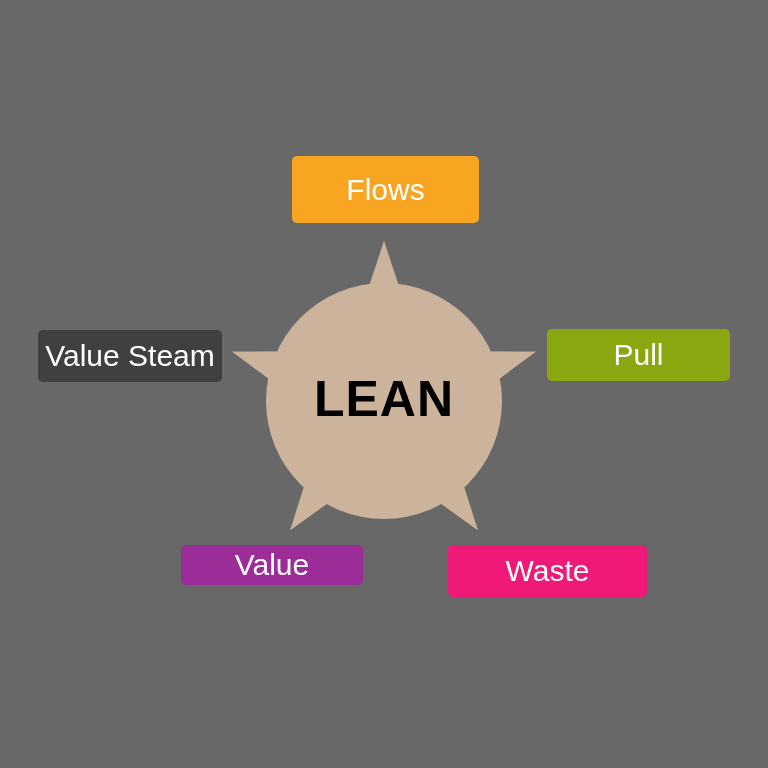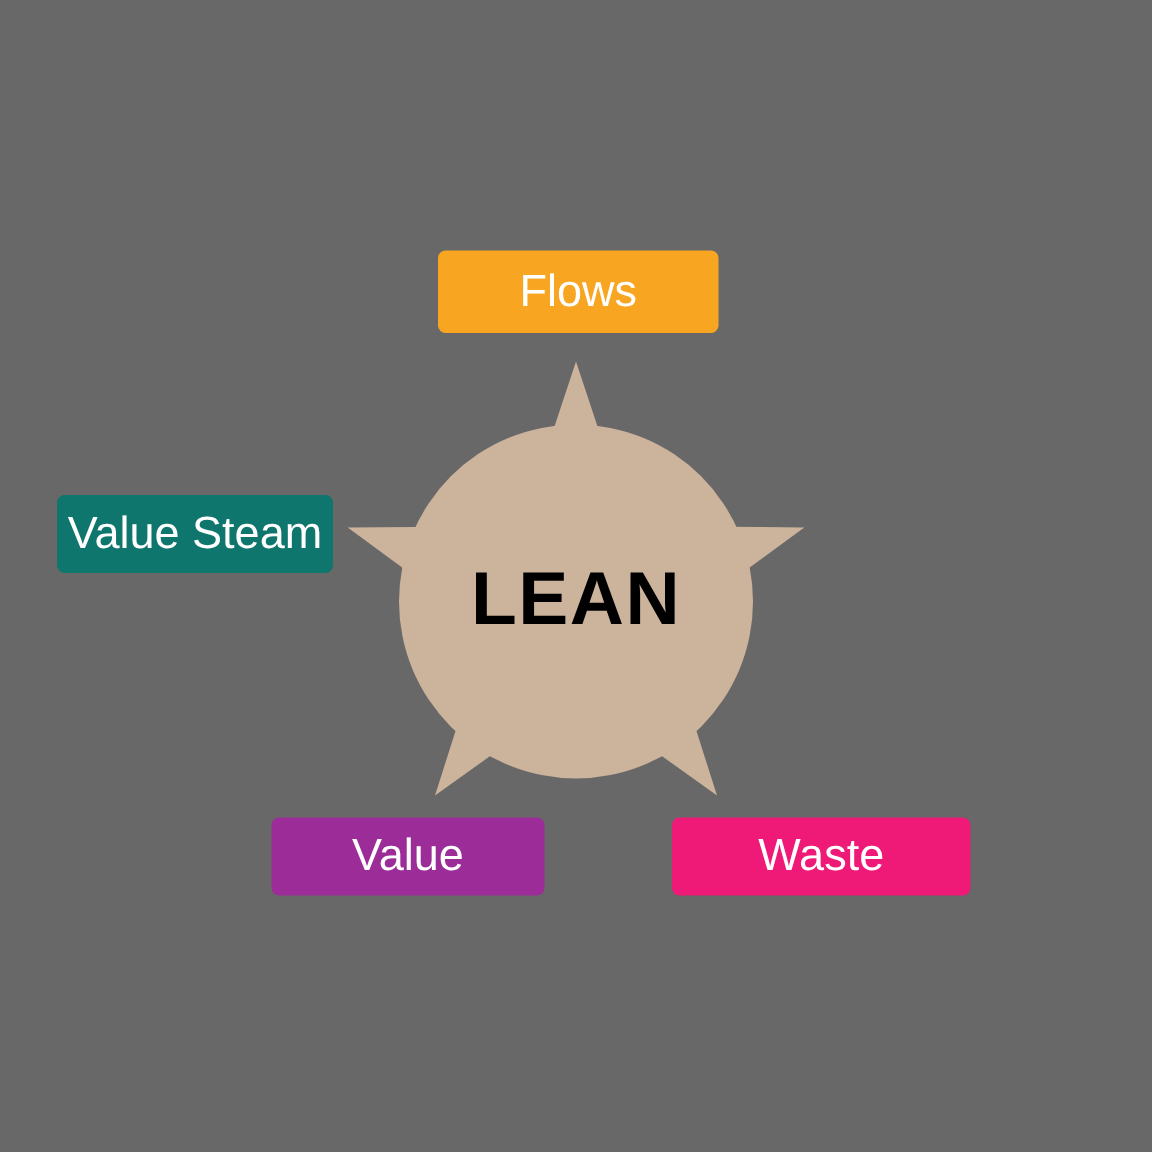--- a/index.html
+++ b/index.html
@@ -38,44 +38,47 @@
     position: absolute;
     display: flex;
     align-items: center;
     justify-content: center;
     border-radius: 5px;
     color: #ffffff;
     font-size: 30px;
     font-weight: 400;
     user-select: none;
   }
-  .node-flows       { left: 292px; top: 167px; width: 187px; height: 55px; }
+  .node-flows       { left: 292px; top: 156px; width: 187px; height: 67px; }
   .node-pull        { left: 547px; top: 329px; width: 183px; height: 52px; }
   .node-value-steam { left: 38px;  top: 330px; width: 184px; height: 52px; }
-  .node-value       { left: 181px; top: 545px; width: 182px; height: 52px; }
+  .node-value       { left: 181px; top: 545px; width: 182px; height: 40px; }
   .node-waste       { left: 448px; top: 545px; width: 199px; height: 52px; }
 </style>
 </head>
 <body>
 
 <div class="canvas" style="background-color: rgb(104, 104, 104);">
 
   <svg class="burst-svg" viewBox="0 0 768 768" xmlns="http://www.w3.org/2000/svg" aria-hidden="true">
     <path d="M384,241 L420.4,350.8 L536.2,351.6 L443,420.2 L478,530.4 L384,463 L290,530.4 L325,420.2 L231.8,351.6 L347.6,350.8 Z" fill="#CBB39C"></path>
     <circle cx="384" cy="401" r="118" fill="#CBB39C"></circle>
   </svg>
 
   <div class="center-label" style="color: #000000;">LEAN</div>
 
   <div class="node node-flows" style="background-color: rgb(248, 165, 33);">
     <span>Flows</span>
   </div>
 
+  <div class="node node-pull" style="background-color: rgb(138, 167, 15);">
+    <span>Pull</span>
+  </div>
 
-  <div class="node node-value-steam" style="background-color: #0f766e; align-items: center;">
+  <div class="node node-value-steam" style="background-color: #404040; align-items: center;">
     <span>Value Steam</span>
   </div>
 
   <div class="node node-value" style="background-color: rgb(156, 45, 152);">
     <span>Value</span>
   </div>
 
   <div class="node node-waste" style="background-color: rgb(239, 26, 119);">
     <span>Waste</span>
   </div>

